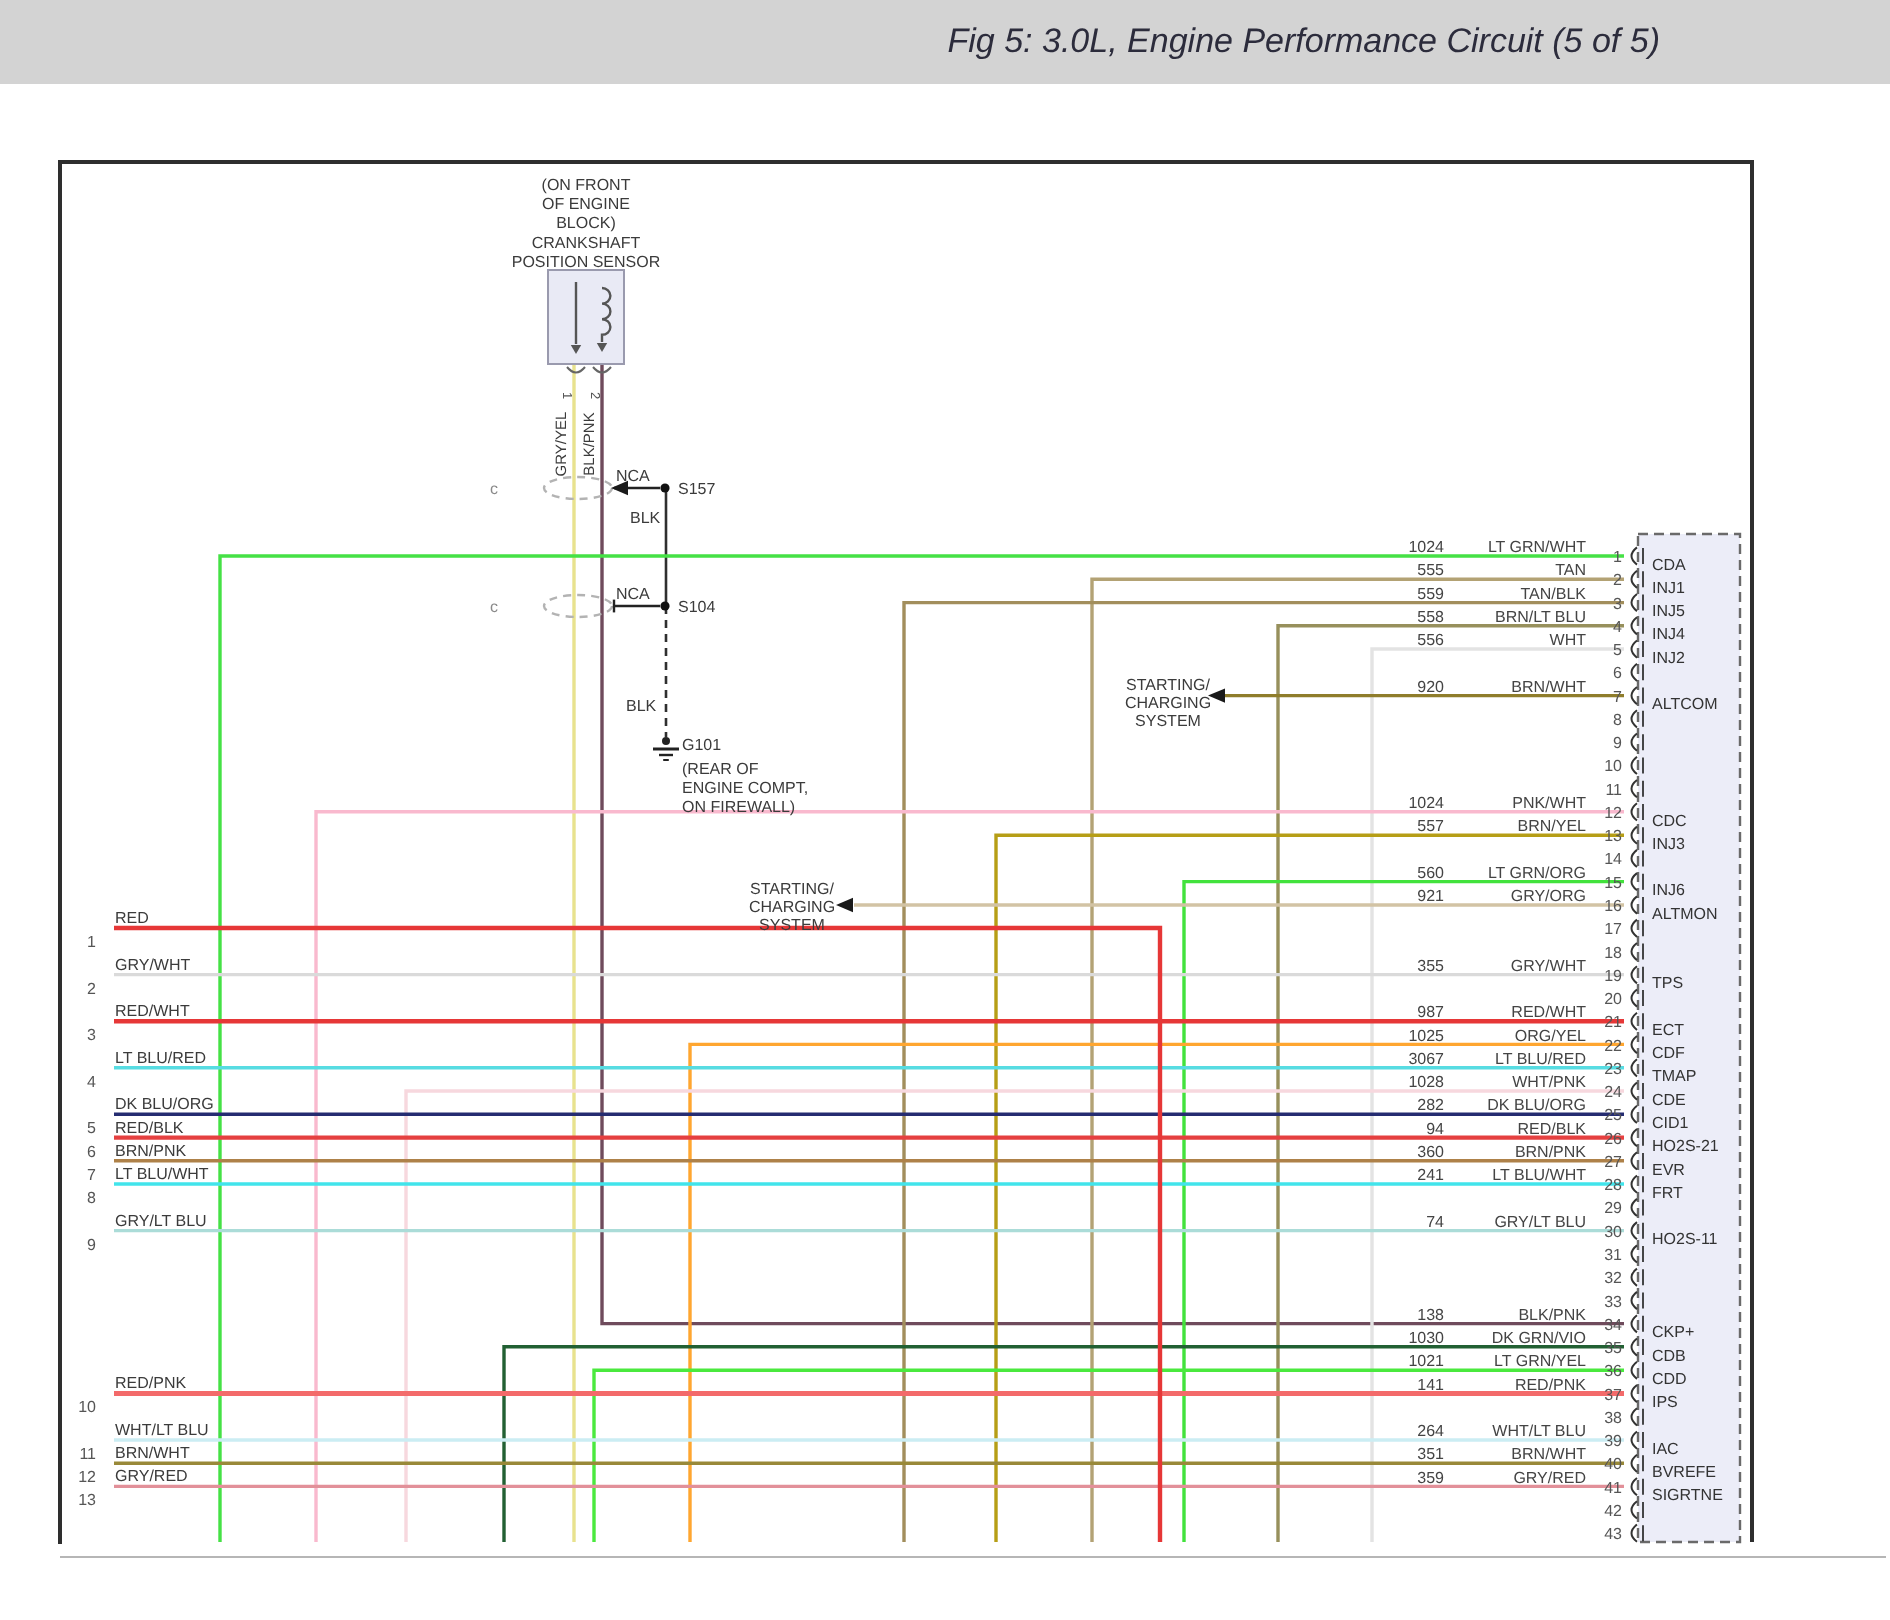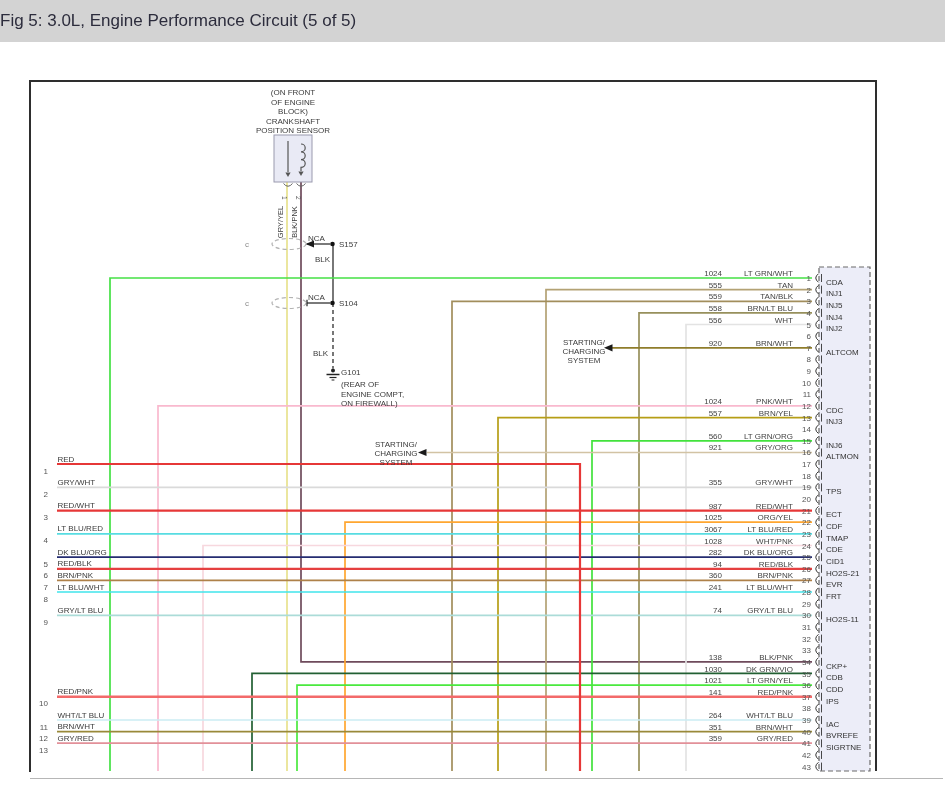--- a/index.html
+++ b/index.html
@@ -1,19 +1,19 @@
 <!DOCTYPE html>
 <html><head>
 <meta charset="utf-8">
 <style>
   html,body{margin:0;padding:0;background:#ffffff;width:945px;height:810px;overflow:hidden;
     font-family:"Liberation Sans",sans-serif;}
   .titlebar{position:absolute;left:0;top:0;width:945px;height:42px;background:#d3d3d3;}
-  .titlebar span{position:absolute;left:0;top:0;width:830px;line-height:42px;text-align:left;
-    font-size:17px;color:#2c2c3c;}
+  .titlebar span{position:absolute;left:0;top:0;width:830px;line-height:42px;text-align:right;
+    font-size:17px;color:#2c2c3c;font-style:italic;}
   #diagram{position:absolute;left:0;top:0;}
   .bottom-rule{position:absolute;left:30px;top:778px;width:913px;height:1px;background:#b6b6b6;}
 </style>
 </head>
 <body>
 
 <svg id="diagram" width="945" height="810" viewBox="0 0 945 810">
     <path d="M30,772 L30,81 L876,81 L876,771" stroke="#2e2e2e" stroke-width="2" fill="none"></path>
     <rect x="819" y="267" width="51" height="504" fill="#ecedf8" stroke="#6a6a6a" stroke-width="1.2" stroke-dasharray="5,3"></rect>
     <polyline points="287,182 287,771" fill="none" stroke="#e8e28e" stroke-width="1.7"></polyline>

